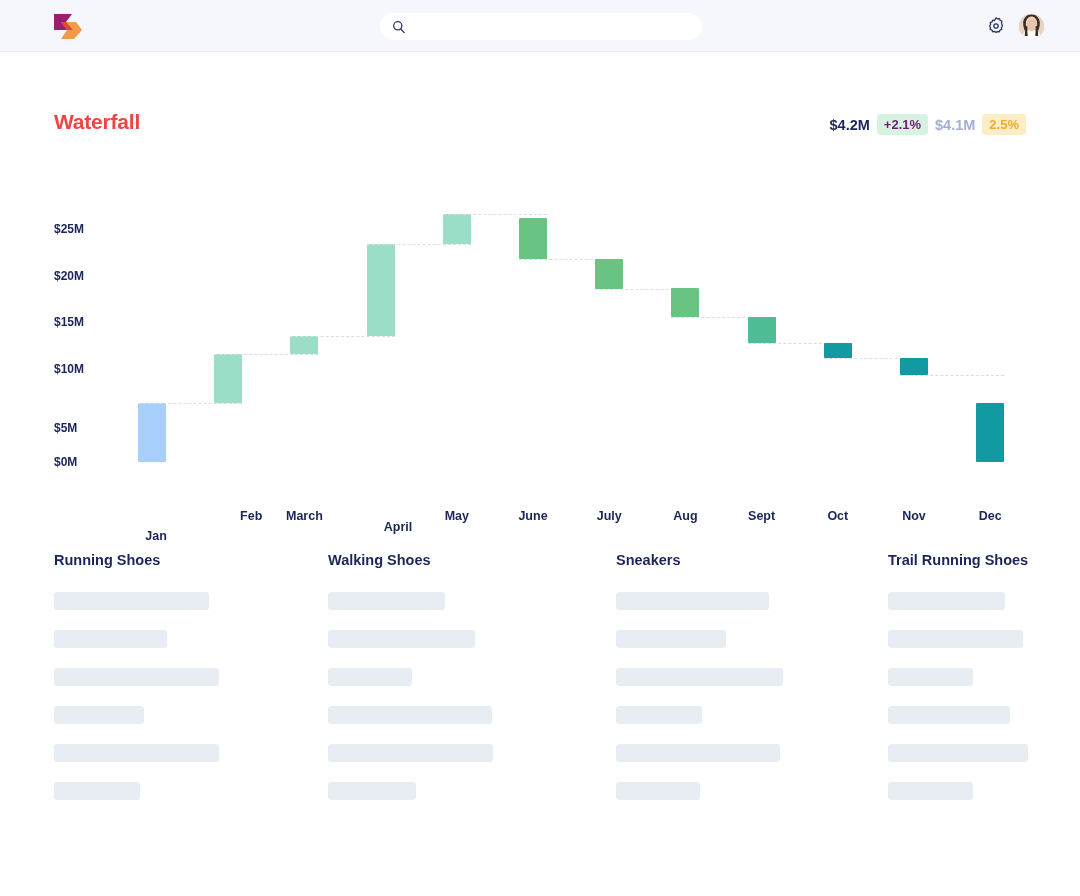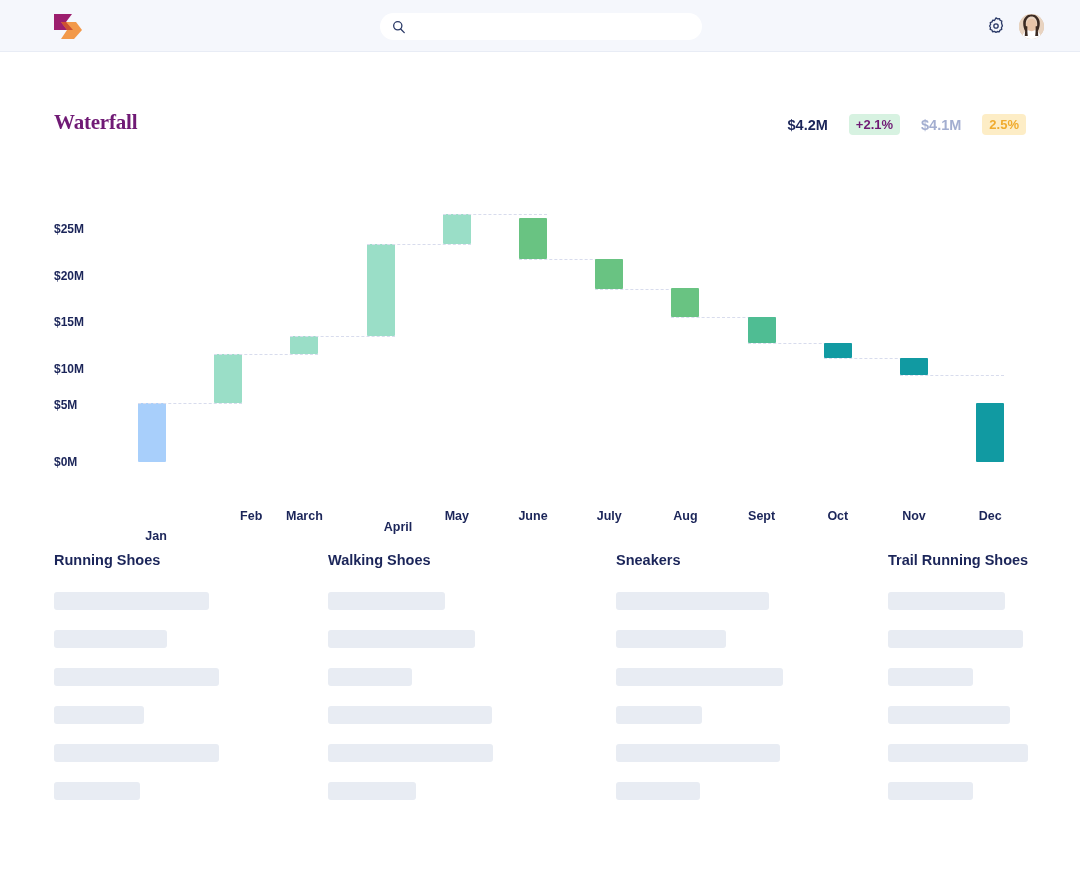--- a/index.html
+++ b/index.html
@@ -48,27 +48,26 @@
 
   
   .page { position: absolute; top: 52px; left: 0; width: 1080px; }
 
   .chart-header {
     position: absolute; top: 58px; left: 54px;
     width: 972px; height: 30px;
   }
   .page-title {
     position: absolute; left: 0; top: 0;
-    font-size: 21px; font-weight: bold; color: #701a75;
+    font-size: 21px; font-weight: bold; color: #ef4444;
     letter-spacing: -0.2px;
-    font-family: Liberation Serif, serif;
   }
   .metrics {
     position: absolute; right: 0; top: 4px;
-    display: flex; align-items: center; gap: 21px;
+    display: flex; align-items: center; gap: 7px;
   }
   .metric-main {
     font-size: 14.5px; font-weight: bold; color: #1b2559;
   }
   .metric-secondary {
     font-size: 14.5px; font-weight: bold; color: #a3aed0;
   }
   .badge {
     font-size: 13px; font-weight: bold;
     padding: 3px 7px; border-radius: 4px;
@@ -169,21 +168,21 @@
       <span class="badge badge-amber">2.5%</span>
     </div>
   </div>
 
   <div class="chart">
     <div id="y-axis">
         <div class="y-label" style="top: 67px;">$25M</div>
         <div class="y-label" style="top: 113.65px;">$20M</div>
         <div class="y-label" style="top: 160.3px;">$15M</div>
         <div class="y-label" style="top: 206.95px;">$10M</div>
-        <div class="y-label" style="top: 243px;">$5M</div>
+        <div class="y-label" style="top: 266px;">$5M</div>
         <div class="y-label" style="top: 300.25px;">$0M</div>
       </div>
     <div id="plot-area">
         <div class="bar" title="Jan: 6.4M" style="left: 138px; top: 240.538px; width: 28px; height: 59.712px; background: rgb(168, 207, 251);"></div>
         <div class="connector" style="left: 138px; width: 104.2px; top: 240.538px;"></div>
         <div class="bar" title="Feb: 5.2M" style="left: 214.2px; top: 192.022px; width: 28px; height: 48.516px; background: rgb(154, 222, 199);"></div>
         <div class="connector" style="left: 214.2px; width: 104.2px; top: 192.022px;"></div>
         <div class="bar" title="March: 1.9M" style="left: 290.4px; top: 174.295px; width: 28px; height: 17.727px; background: rgb(154, 222, 199);"></div>
         <div class="connector" style="left: 290.4px; width: 104.2px; top: 174.295px;"></div>
         <div class="bar" title="April: 9.9M" style="left: 366.6px; top: 81.928px; width: 28px; height: 92.367px; background: rgb(154, 222, 199);"></div>

